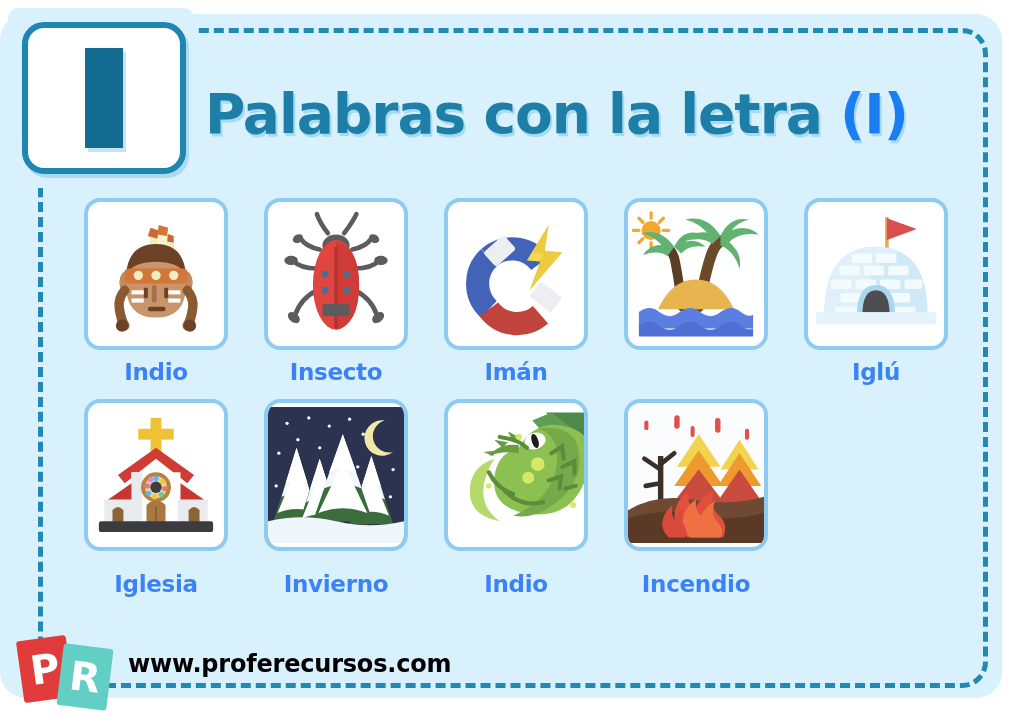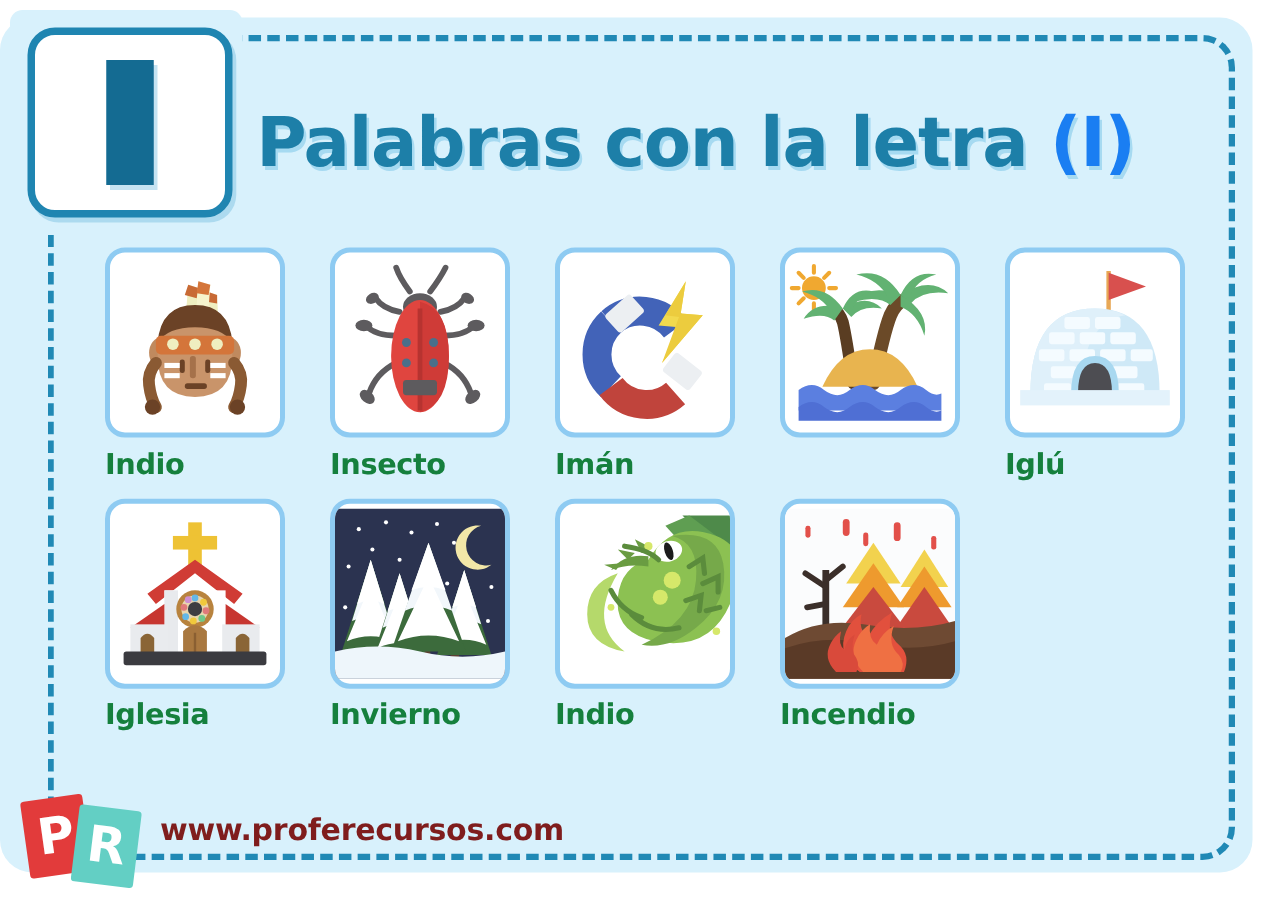--- a/index.html
+++ b/index.html
@@ -86,50 +86,50 @@
     background: #ffffff;
     border: 4px solid #8ecbf2;
     border-radius: 16px;
     overflow: hidden;
     position: relative;
     display: flex; align-items: center; justify-content: center;
   }
   .card svg { display: block; width: 100%; height: 100%; }
   .cell .label {
     display: block;
-    text-align: left;
+    text-align: center;
     margin-top: 9px;
     font-size: 23px;
     font-weight: bold;
-    color: #15803d;
+    color: #3b82f6;
     letter-spacing: -0.3px;
     white-space: nowrap;
   }
-  .row2 .label { margin-top: 8px; }
+  .row2 .label { margin-top: 20px; }
 
   
   .footer-logo {
     position: absolute;
     left: 16px; top: 636px;
     width: 108px; height: 68px;
   }
   .tile {
     position: absolute;
     width: 50px; height: 62px;
     border-radius: 3px;
     display: flex; align-items: center; justify-content: center;
     color: #ffffff; font-weight: bold; font-size: 40px;
   }
   .tile.p { left: 4px; top: 2px; background: #e23b3b; transform: rotate(-8deg); }
   .tile.r { left: 44px; top: 10px; background: #63cfc4; transform: rotate(7deg); }
   .site-url {
     position: absolute;
     left: 128px; top: 650px;
     font-size: 24px; font-weight: bold;
-    color: #7f1d1d;
+    color: #000000;
     letter-spacing: -0.2px;
   }
 </style>
 </head>
 <body>
 
 <div id="page">
 
   <div class="panel-bg"></div>
   <div class="dashed-frame"></div>

